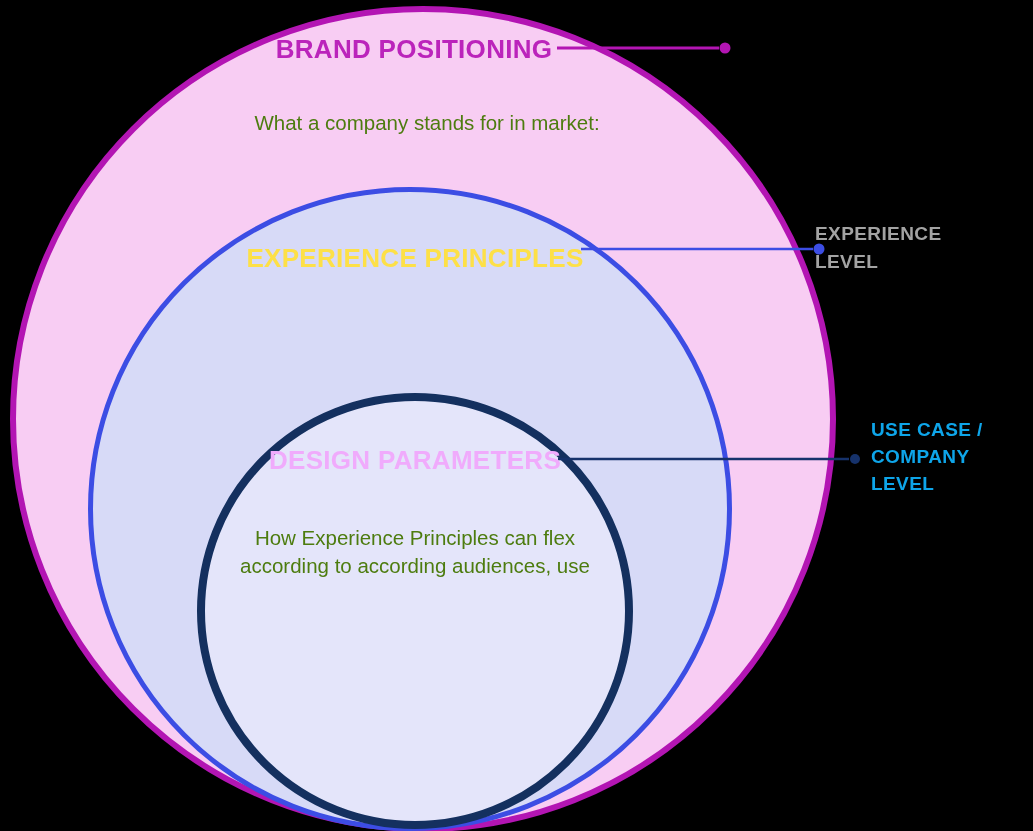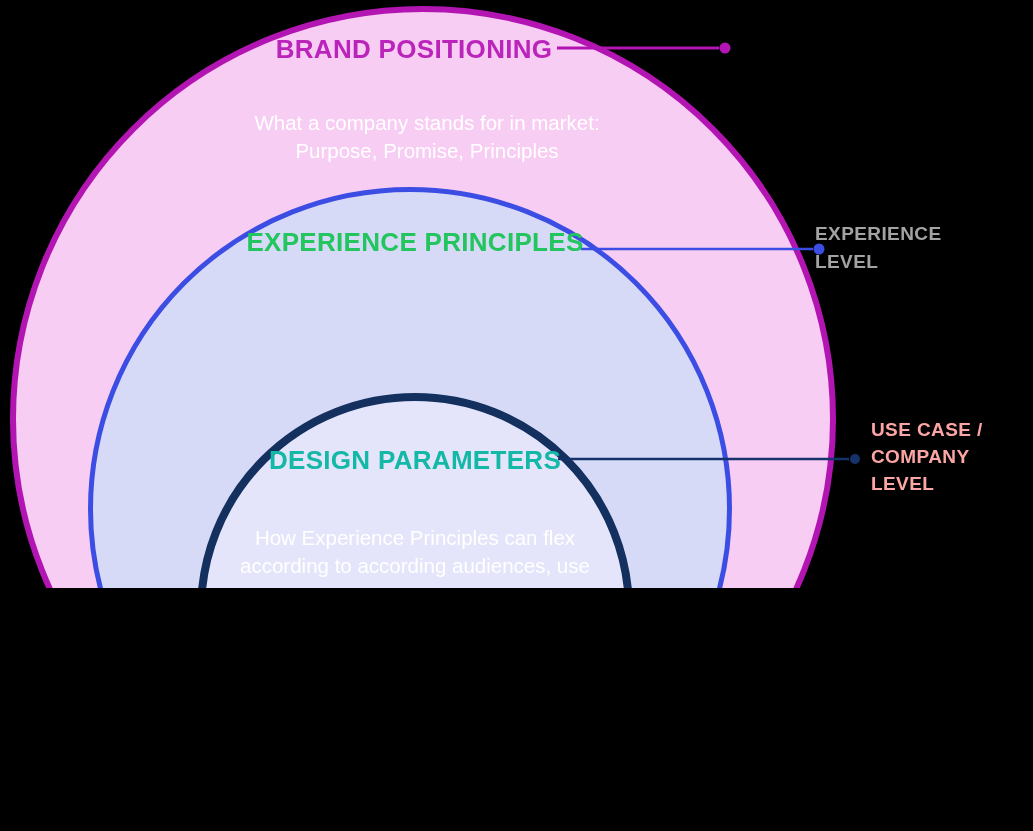--- a/index.html
+++ b/index.html
@@ -3,21 +3,21 @@
 <meta charset="utf-8">
 <style>
   html, body {
     margin: 0;
     padding: 0;
     background: #000000;
   }
   #canvas {
     position: relative;
     width: 1033px;
-    height: 588px;
+    height: 831px;
     background: #000000;
     overflow: hidden;
     font-family: "Liberation Sans", sans-serif;
   }
   .circle {
     position: absolute;
     border-radius: 50%;
     box-sizing: border-box;
   }
   .circle-outer {
@@ -46,44 +46,44 @@
   .ring-title {
     position: absolute;
     transform: translateX(-50%);
     white-space: nowrap;
     font-size: 26px;
     line-height: 28px;
     font-weight: bold;
     letter-spacing: 0.3px;
   }
   .title-outer  { left: 414px; top: 35px;  color: #bb24bb; }
-  .title-middle { left: 415px; top: 228px; color: #22c55e; }
-  .title-inner  { left: 415px; top: 446px; color: #14b8a6; }
+  .title-middle { left: 415px; top: 244px; color: #fde047; }
+  .title-inner  { left: 415px; top: 446px; color: #f0abfc; }
   .ring-desc {
     position: absolute;
     transform: translateX(-50%);
     text-align: center;
     font-size: 20.5px;
     line-height: 28px;
-    color: #ffffff;
+    color: #4d7c0f;
     white-space: nowrap;
   }
   .desc-outer  { left: 427px; top: 109px; }
   .desc-middle { left: 416px; top: 313px; }
   .desc-inner  { left: 415px; top: 524px; }
   .level-label {
     position: absolute;
     font-weight: bold;
     font-size: 19px;
     letter-spacing: 0.4px;
     white-space: nowrap;
   }
   .label-company    { left: 748px; top: 37px;  line-height: 22px; color: #c41ec4; }
   .label-experience { left: 815px; top: 220px; line-height: 28px; color: #a3a3a3; }
-  .label-usecase    { left: 871px; top: 416px; line-height: 27px; color: #fca5a5; }
+  .label-usecase    { left: 871px; top: 416px; line-height: 27px; color: #0ea5e9; }
 </style>
 </head>
 <body>
 
 <div id="canvas">
 
   <div class="circle circle-outer"></div>
   <div class="circle circle-middle"></div>
   <div class="circle circle-inner"></div>
 
@@ -101,21 +101,20 @@
       <circle cx="855" cy="459" r="5" fill="#16326b"></circle>
     </g>
   </svg>
 
   <div class="ring-title title-outer">BRAND POSITIONING</div>
   <div class="ring-title title-middle">EXPERIENCE PRINCIPLES</div>
   <div class="ring-title title-inner">DESIGN PARAMETERS</div>
 
   <div class="ring-desc desc-outer">
     <div>What a company stands for in market:</div>
-    <div>Purpose, Promise, Principles</div>
   </div>
   <div class="ring-desc desc-inner">
     <div>How Experience Principles can flex</div>
     <div>according to according audiences, use</div>
   </div>
 
   <div class="level-label label-experience">
     <div>EXPERIENCE</div>
     <div>LEVEL</div>
   </div>

